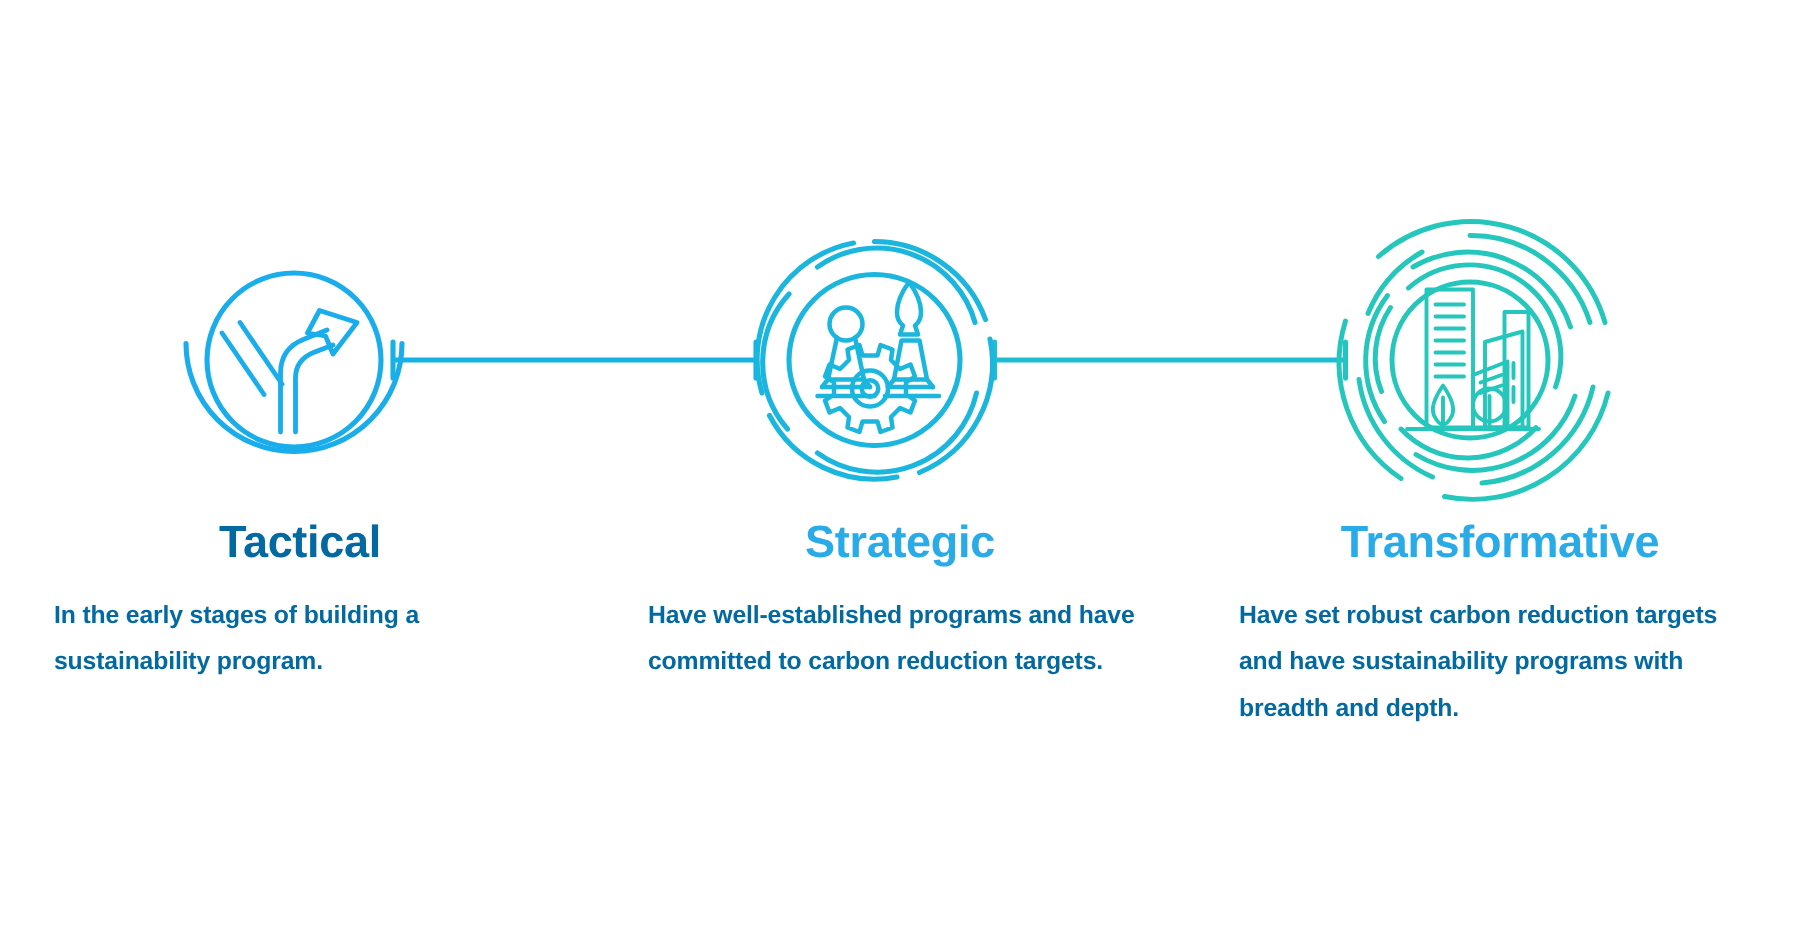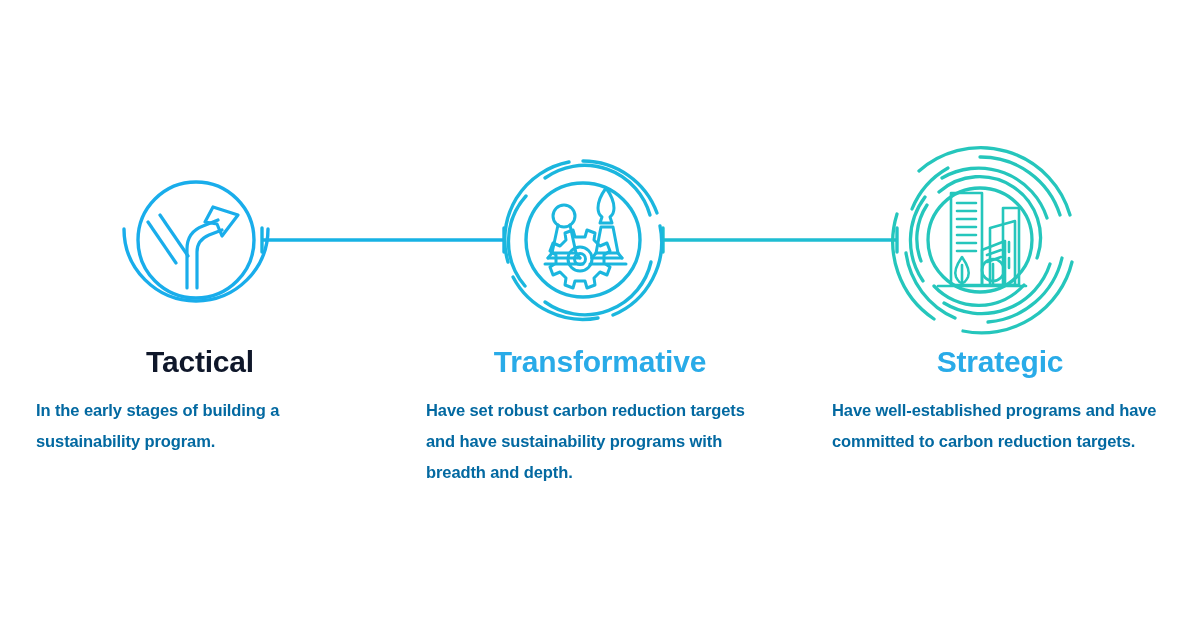--- a/index.html
+++ b/index.html
@@ -220,28 +220,28 @@
           <circle cx="993" cy="270" r="11"></circle>
           <path d="M 993 264 L 993 285"></path>
         </g>
       </g>
     </svg>
   </div>
 
   <div class="columns">
 
     <div class="column col-1">
-      <div class="column-heading" style="color:#0f172a;">Tactical</div>
+      <div class="column-heading" style="color:#0369a1;">Tactical</div>
       <div class="column-body">In the early stages of building a sustainability program.</div>
+    </div>
+
+    <div class="column col-2">
+      <div class="column-heading" style="color:#29ABE8;">Strategic</div>
+      <div class="column-body">Have well-established programs and have committed to carbon reduction targets.</div>
     </div>
 
     <div class="column col-3">
       <div class="column-heading" style="color:#29ABE8;">Transformative</div>
       <div class="column-body">Have set robust carbon reduction targets and have sustainability programs with breadth and depth.</div>
     </div>
 
-    <div class="column col-2">
-      <div class="column-heading" style="color:#29ABE8;">Strategic</div>
-      <div class="column-body">Have well-established programs and have committed to carbon reduction targets.</div>
-    </div>
-
   </div>
 </div>
 
 </body></html>

